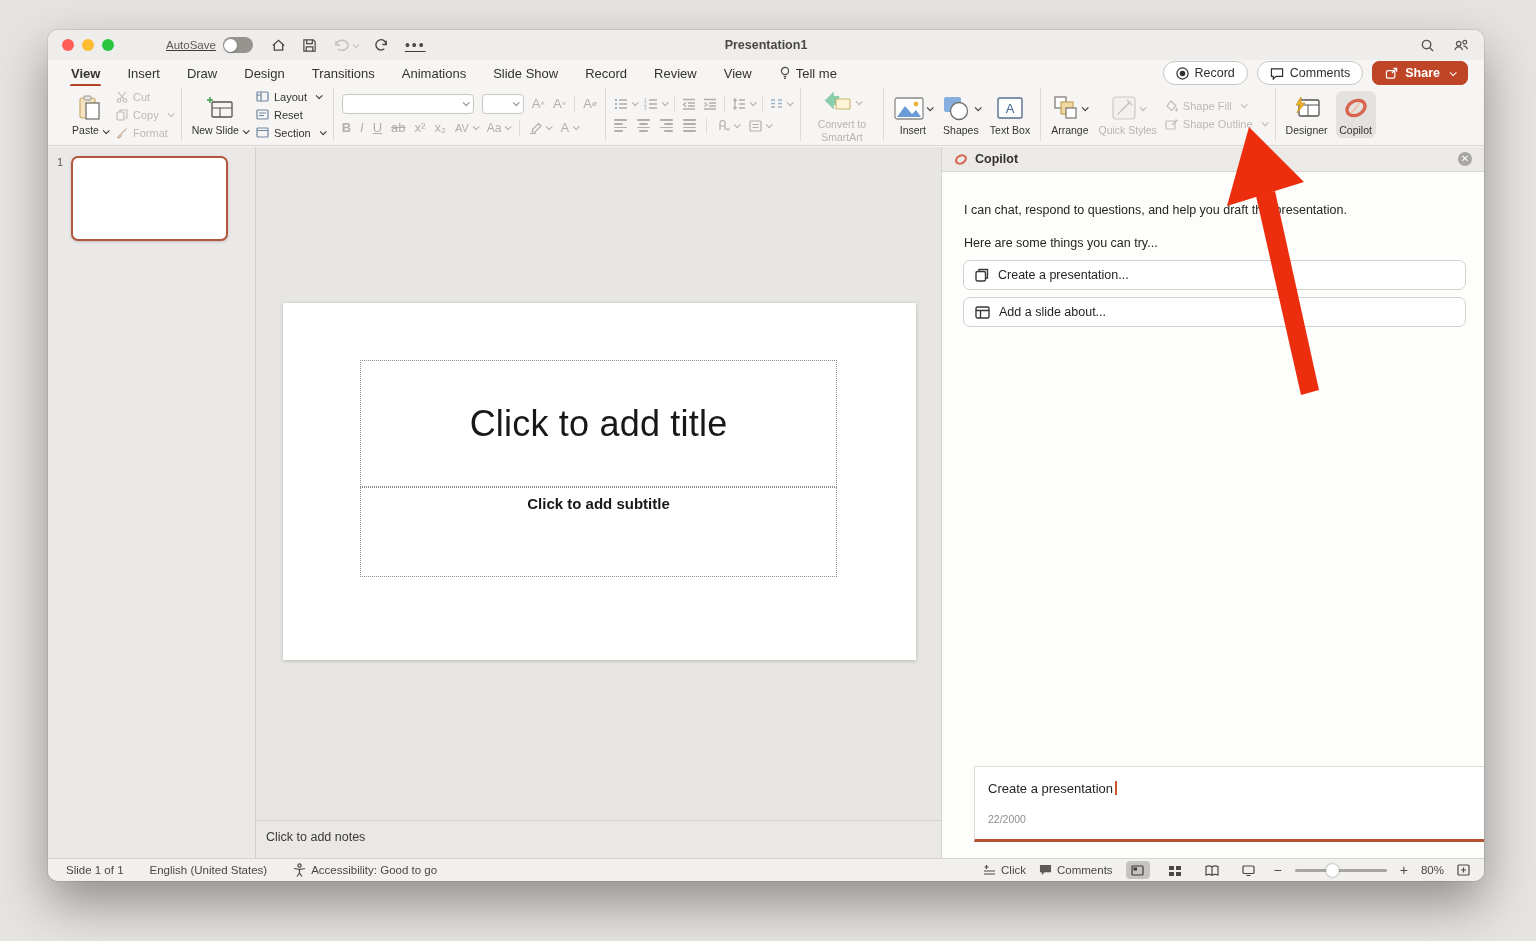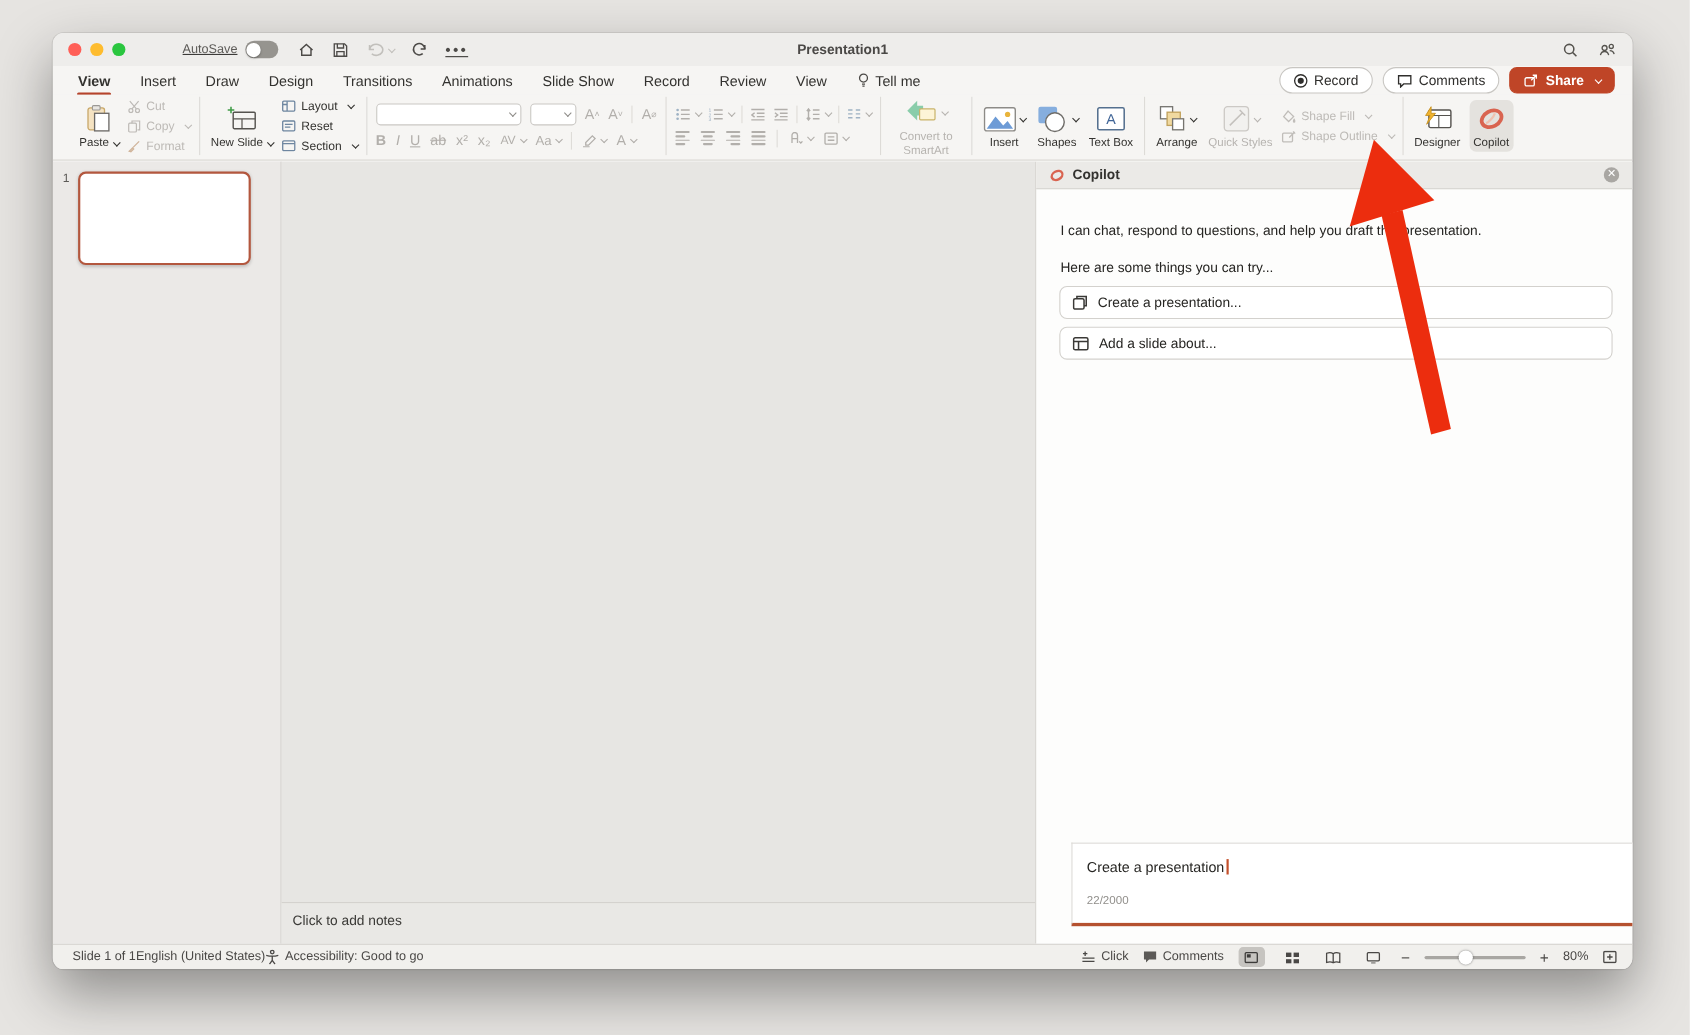--- a/index.html
+++ b/index.html
@@ -76,21 +76,21 @@
   .sugg { position:absolute; left:21px; width:503px; height:30px; border:1px solid #d3d1cd; border-radius:7px; background:#fff; display:flex; align-items:center; gap:9px; padding:0 11px; font-size:12.5px; color:#262522; }
   .cp-input { position:absolute; left:32px; top:619px; width:613px; height:76px; background:#fff; border:1px solid #dddbd7; border-bottom:3px solid #b5512f; border-radius:0; }
   .cp-text { position:absolute; left:13px; top:14px; font-size:13px; color:#262522; }
   .caret { display:inline-block; width:1.5px; height:14px; background:#c4502c; vertical-align:-2px; margin-left:2px; }
   .cp-count { position:absolute; left:13px; bottom:14px; font-size:10.5px; color:#908e8a;margin-top:33px; }
   .cp-tools { position:absolute; right:10px; bottom:10px; display:flex; align-items:center; gap:11px; color:#3c3b39; }
   .cp-tools .vsep { height:20px; background:#e2e0dc; }
 
   
   .statusbar { position:absolute; left:0; right:0; bottom:0; height:23px; background:#f1f0ed; border-top:1px solid #d7d5d1; display:flex; align-items:center; font-size:11.5px; color:#4a4846; padding:0 14px 0 18px; }
-  .sb-left { display:flex; align-items:center; }
+  .sb-left { display:flex; gap:26px; align-items:center; }
   .sb-right { margin-left:auto; display:flex; gap:13px; align-items:center; }
   .sb-item { display:flex; align-items:center; gap:5px; }
   .viewbtn { width:24px; height:18px; border-radius:4px; display:flex; align-items:center; justify-content:center; }
   .viewbtn.sel { background:#c6c4c0; }
   .slider { width:92px; height:13px; position:relative; display:flex; align-items:center; }
   .slider .track { width:100%; height:3px; border-radius:2px; background:#a8a6a2; }
   .slider .handle { position:absolute; left:34%; top:0; width:13px; height:13px; border-radius:50%; background:#fff; box-shadow:0 0 2px rgba(0,0,0,.5); }
 
   .arrow-overlay { position:absolute; left:0; top:0; width:1536px; height:941px; pointer-events:none; }
 </style>
@@ -544,20 +544,28 @@
       </div>
     </div>
   </div>
 
   <div class="thumbs">
     <span class="thumb-num">1</span>
     <div class="thumb"></div>
   </div>
 
   <div class="editor">
+    <div class="slide">
+      <div class="ph title">
+          <span>Click to add title</span>
+        </div>
+      <div class="ph subtitle">
+          <span>Click to add subtitle</span>
+        </div>
+    </div>
     <div class="notes"><span>Click to add notes</span></div>
   </div>
 
   <div class="copilot">
     <div class="cp-head">
       <svg width="14" height="13" viewBox="0 0 26 24" fill="none">
           <ellipse cx="13" cy="12" rx="9.5" ry="7" transform="rotate(-28 13 12)" stroke="#d96450" stroke-width="4"></ellipse>
         </svg>
       <span>Copilot</span>
       <span class="cp-close">✕</span>

